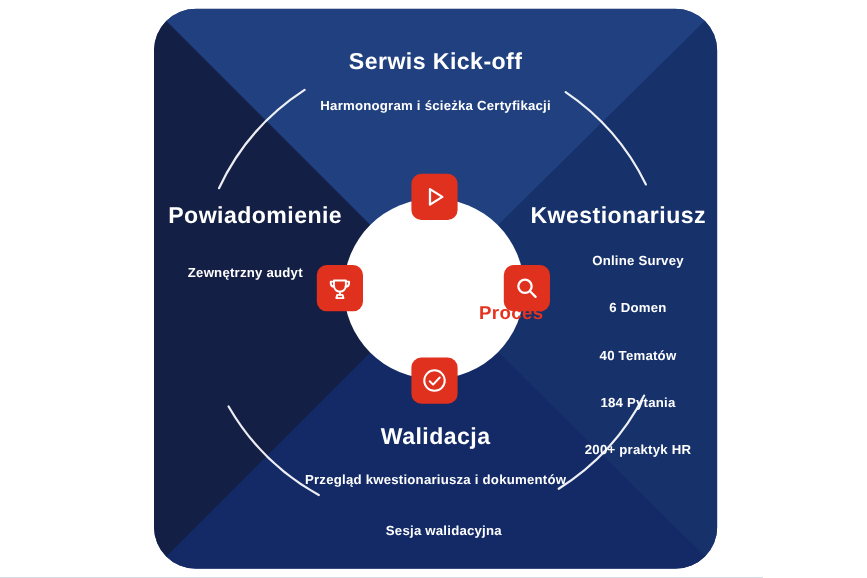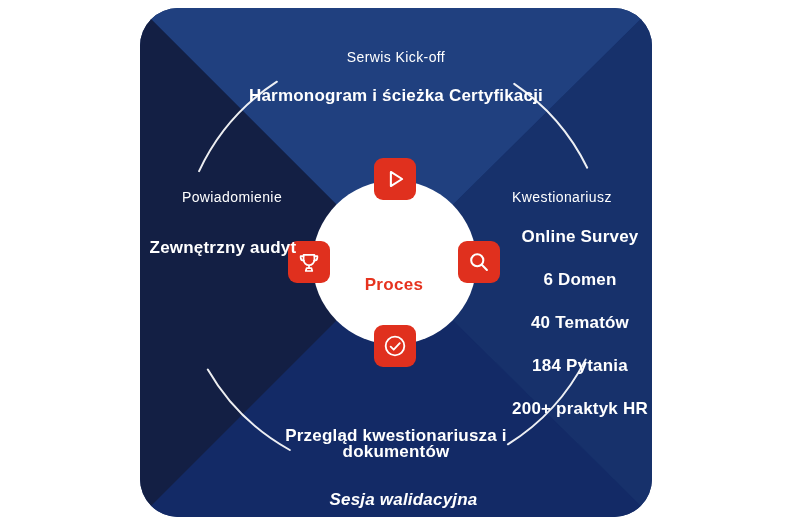--- a/index.html
+++ b/index.html
@@ -12,33 +12,33 @@
     border-radius:38px;overflow:hidden;background:#17316b;
   }
   .card svg.bg{position:absolute;left:0;top:0;width:100%;height:100%;display:block;}
   .badge{
     position:absolute;width:42px;height:42px;border-radius:9px;
     background:#e0301e;display:flex;align-items:center;justify-content:center;
   }
   .badge svg{display:block;}
   .txt{position:absolute;color:#ffffff;text-align:center;}
   .section-title{
-    font-size:14px;font-weight:400;letter-spacing:.4px;line-height:24px;
+    font-size:21px;font-weight:700;letter-spacing:.4px;line-height:24px;
   }
   .section-item{
-    font-size:17px;font-weight:700;letter-spacing:.2px;line-height:16px;
+    font-size:12px;font-weight:700;letter-spacing:.2px;line-height:16px;
   }
   .col{position:absolute;display:flex;flex-direction:column;align-items:center;}
   .col .section-item{position:static;}
   .col-left{left:0;top:232px;width:166px;gap:14px;}
   .col-right{left:350px;top:221px;width:180px;gap:27px;}
   .hub-text{
     position:absolute;left:154px;top:234px;width:200px;
     color:#e6331f;font-size:17px;font-weight:700;line-height:22px;
-    text-align:center;letter-spacing:.3px;margin-top:32px;
+    text-align:right;letter-spacing:.3px;margin-top:32px;
   }
 </style>
 </head>
 <body>
 
 <div class="stage">
   <div class="card">
 
     <svg class="bg" viewBox="0 0 512 509" preserveAspectRatio="none">
       <path d="M0,0 L512,0 L254.5,254.5 Z" fill="#20407f"></path>
@@ -100,17 +100,18 @@
 
     <div class="txt section-title" style="left:322px;top:177px;width:200px;">Kwestionariusz</div>
     <div class="col col-right">
       <div class="txt section-item">Online Survey</div>
       <div class="txt section-item">6 Domen</div>
       <div class="txt section-item">40 Tematów</div>
       <div class="txt section-item">184 Pytania</div>
       <div class="txt section-item">200+ praktyk HR</div>
     </div>
 
+    <div class="txt section-title" style="left:0;top:378px;width:512px;">Walidacja</div>
     <div class="txt section-item" style="left:136px;top:420px;width:240px;">Przegląd kwestionariusza i dokumentów</div>
-    <div class="txt section-item" style="left:0;top:484px;width:527px;font-style:italic;">Sesja walidacyjna</div>
+    <div class="txt section-item" style="left:0;top:466px;width:527px;">Sesja walidacyjna</div>
 
   </div>
 </div>
 
 </body></html>

